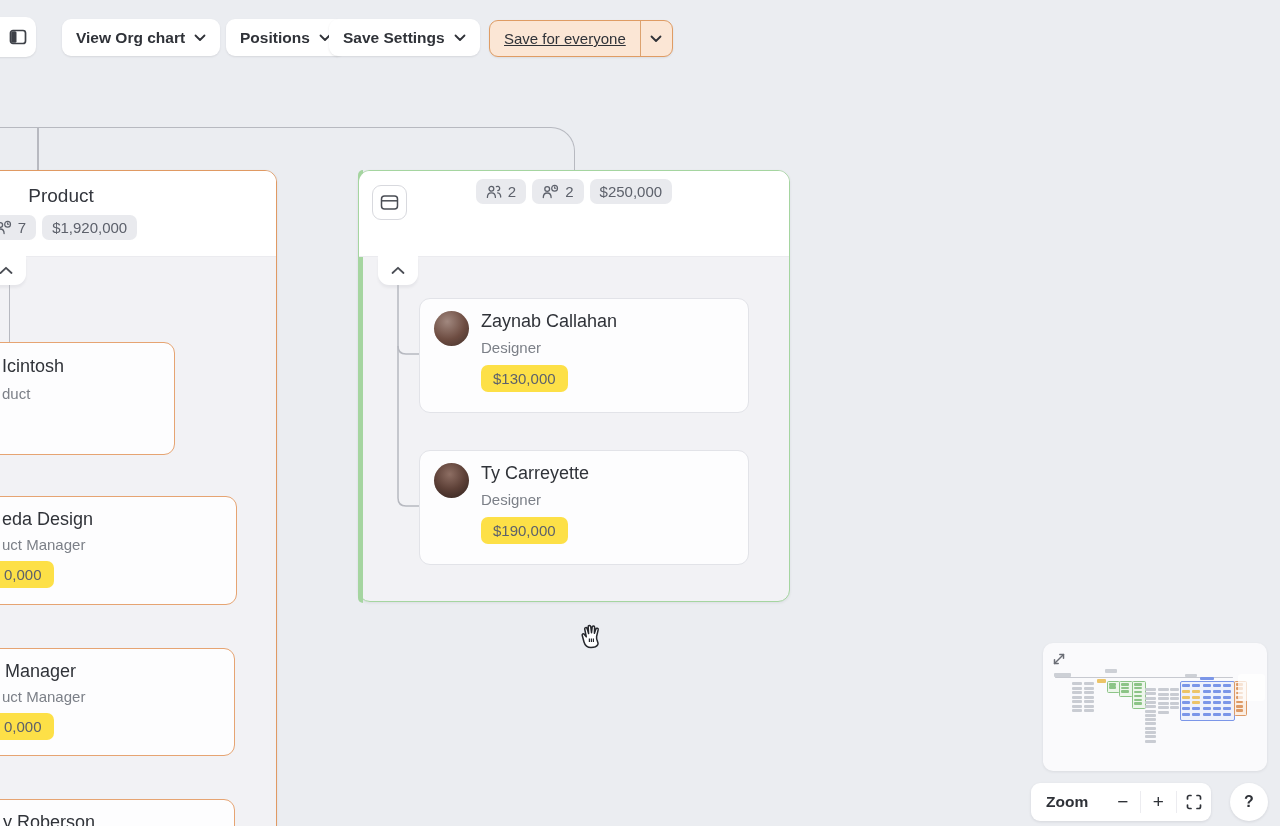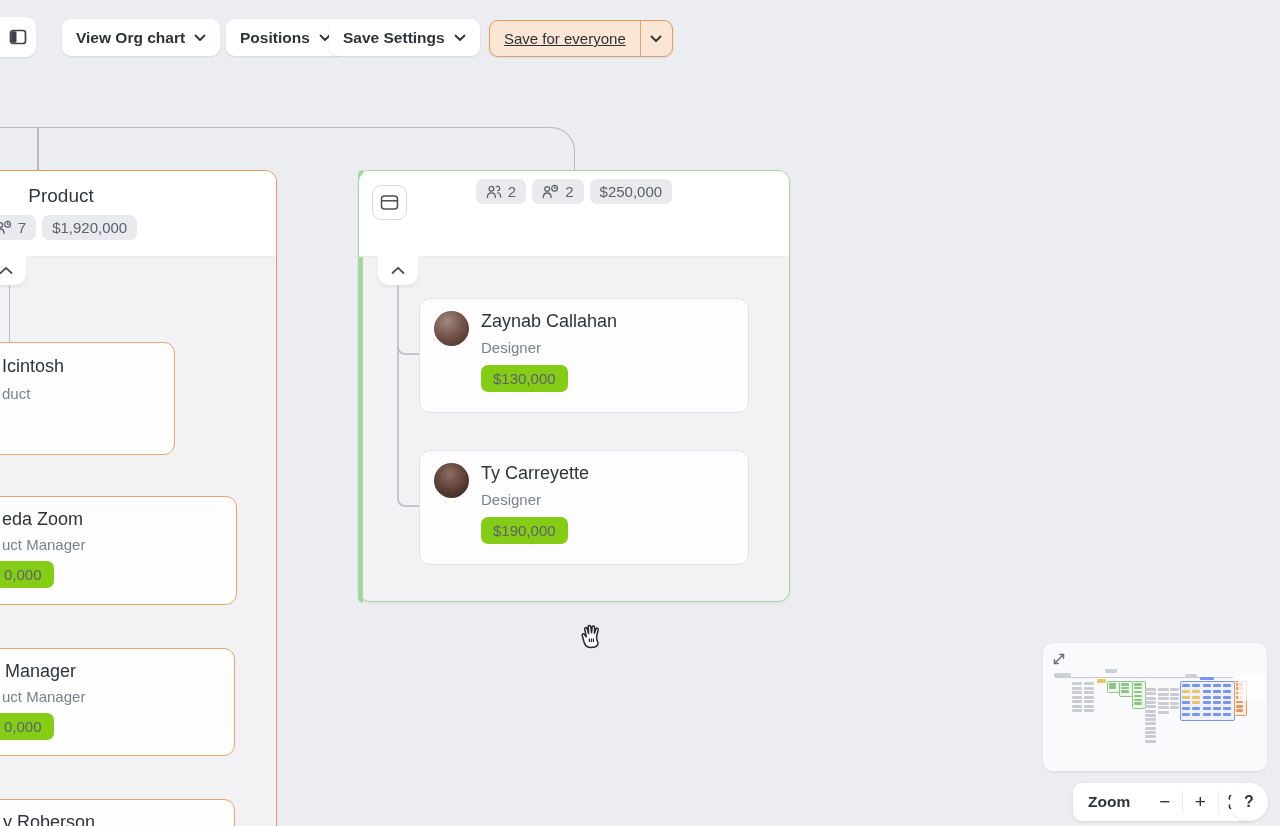--- a/index.html
+++ b/index.html
@@ -47,35 +47,35 @@
 
   
   .person{position:absolute;width:328px;background:#fdfdfe;border-radius:11px;cursor:pointer;}
   .design-person{border:1px solid #e2e3e8;height:113px;left:60px;}
   .orange-person{border:1px solid #e6a472;}
   .avatar{position:absolute;left:14px;top:12px;width:35px;height:35px;border-radius:50%;}
   .av-zaynab{background:radial-gradient(circle at 38% 30%,#a1887f 0%,#6d4c41 55%,#40302a 100%);}
   .av-ty{background:radial-gradient(circle at 45% 32%,#8d6e63 0%,#5d4037 50%,#2e211d 100%);}
   .p-name{position:absolute;left:61px;top:12px;font-size:18px;font-weight:500;color:#303339;white-space:nowrap;}
   .p-role{position:absolute;left:61px;top:40px;font-size:15px;color:#7c8088;white-space:nowrap;}
-  .p-salary{position:absolute;left:61px;top:66px;background:#84cc16;border-radius:7px;
+  .p-salary{position:absolute;left:61px;top:66px;background:#fde047;border-radius:7px;
             padding:5px 12px;font-size:15px;font-weight:500;color:#5d616b;white-space:nowrap;}
 
   
   .hand{position:absolute;left:578px;top:622px;}
 
   
   .minimap{position:absolute;left:1043px;top:643px;width:224px;height:128px;background:#fafafc;
            border-radius:10px;box-shadow:0 1px 3px rgba(20,24,40,.08);}
   .mm-expand{position:absolute;left:8px;top:8px;cursor:pointer;}
   #mini-chart{position:absolute;inset:0;}
   #mini-chart div{position:absolute;}
 
   
-  .zoombar{position:absolute;left:1073px;top:783px;width:180px;height:38px;background:#fff;
+  .zoombar{position:absolute;left:1031px;top:783px;width:180px;height:38px;background:#fff;
            border-radius:9px;box-shadow:0 1px 3px rgba(20,24,40,.10);display:flex;align-items:center;}
   .zb-label{width:62px;padding-left:15px;font-size:15.5px;font-weight:700;color:#2f3238;}
   .zb-btn{width:36px;height:100%;display:flex;align-items:center;justify-content:center;
           font-size:19px;color:#2f3238;cursor:pointer;}
   .zb-div{width:1px;height:22px;background:#ececf0;}
   .help{position:absolute;left:1230px;top:783px;width:38px;height:38px;background:#fff;border-radius:50%;
         box-shadow:0 1px 3px rgba(20,24,40,.10);display:flex;align-items:center;justify-content:center;
         font-size:16px;font-weight:700;color:#2f3238;cursor:pointer;}
 </style>
 </head>
@@ -145,21 +145,21 @@
           <polyline points="1.5,7 7,1.8 12.5,7" fill="none" stroke="#4a4d54" stroke-width="1.8" stroke-linecap="round" stroke-linejoin="round"></polyline>
         </svg>
     </div>
     <div class="prod-conn"></div>
 
     <div class="person orange-person" style="left:-1px;top:171px;height:111px">
       <div class="p-name" style="left:156px;top:13px">Icintosh</div>
       <div class="p-role" style="left:156px;top:42px">duct</div>
     </div>
     <div class="person orange-person" style="left:61px;top:325px;height:107px">
-      <div class="p-name" style="left:94px;top:12px">eda Zoom</div>
+      <div class="p-name" style="left:94px;top:12px">eda Design</div>
       <div class="p-role" style="left:94px;top:39px">uct Manager</div>
       <div class="p-salary" style="left:84px;top:64px">0,000</div>
     </div>
     <div class="person orange-person" style="left:59px;top:477px;height:106px">
       <div class="p-name" style="left:99px;top:12px">Manager</div>
       <div class="p-role" style="left:96px;top:39px">uct Manager</div>
       <div class="p-salary" style="left:86px;top:64px">0,000</div>
     </div>
     <div class="person orange-person" style="left:59px;top:628px;height:115px">
       <div class="p-name" style="left:97px;top:12px">y Roberson</div>

